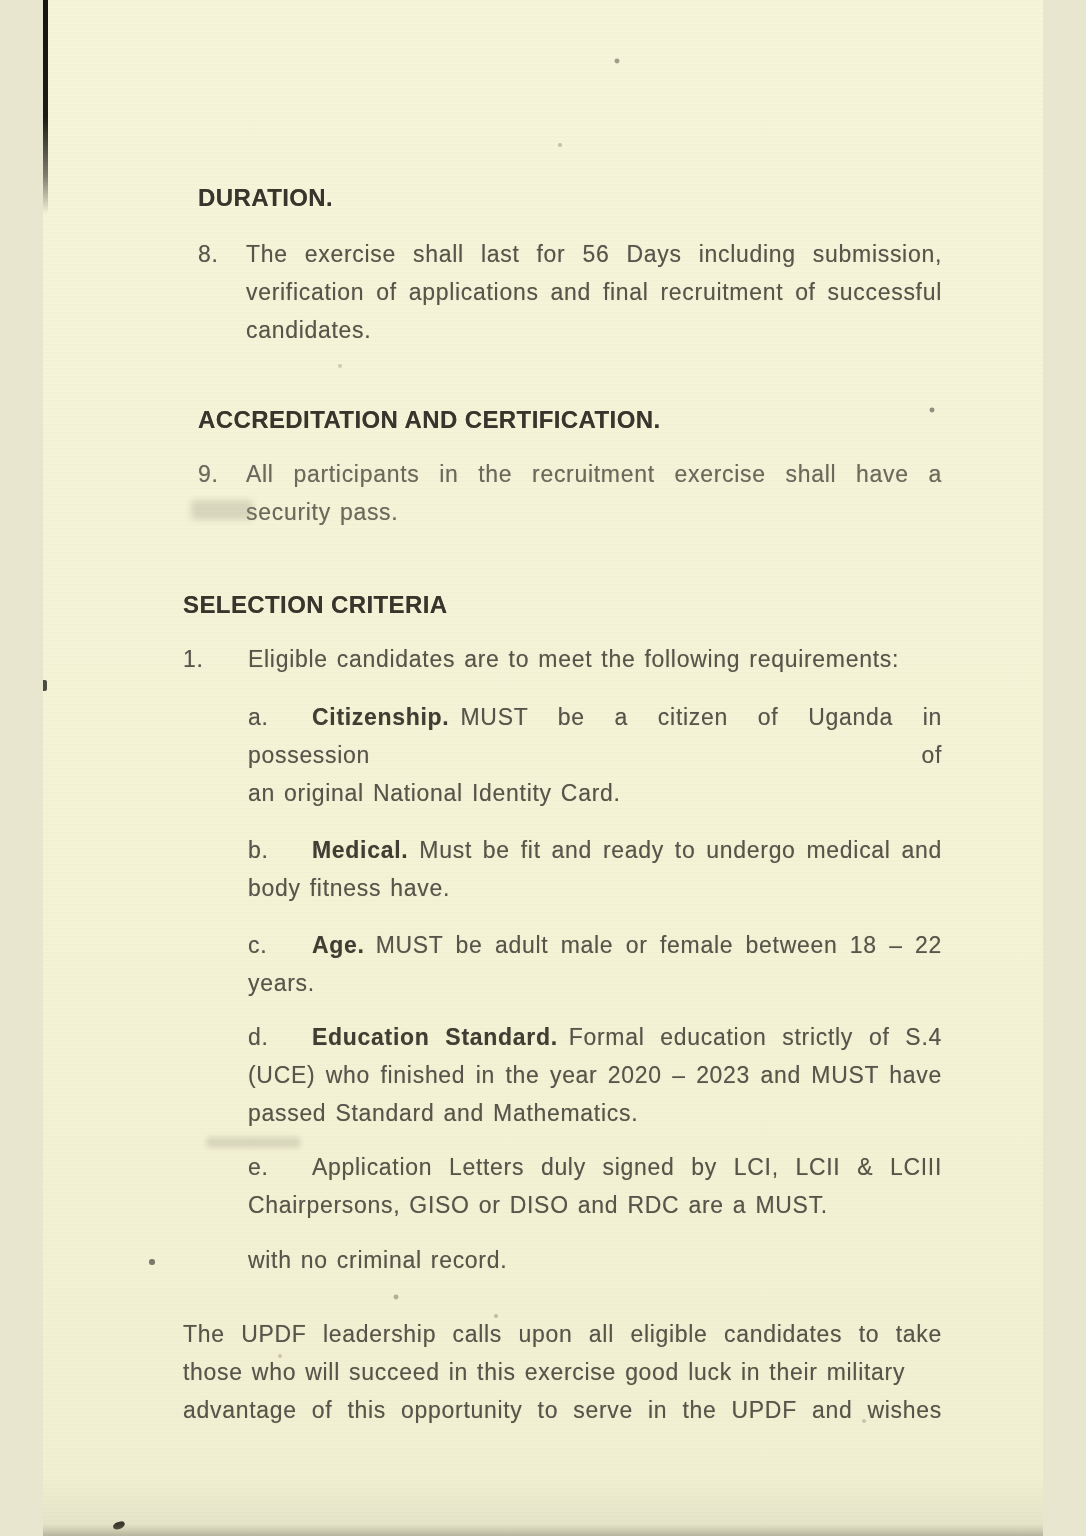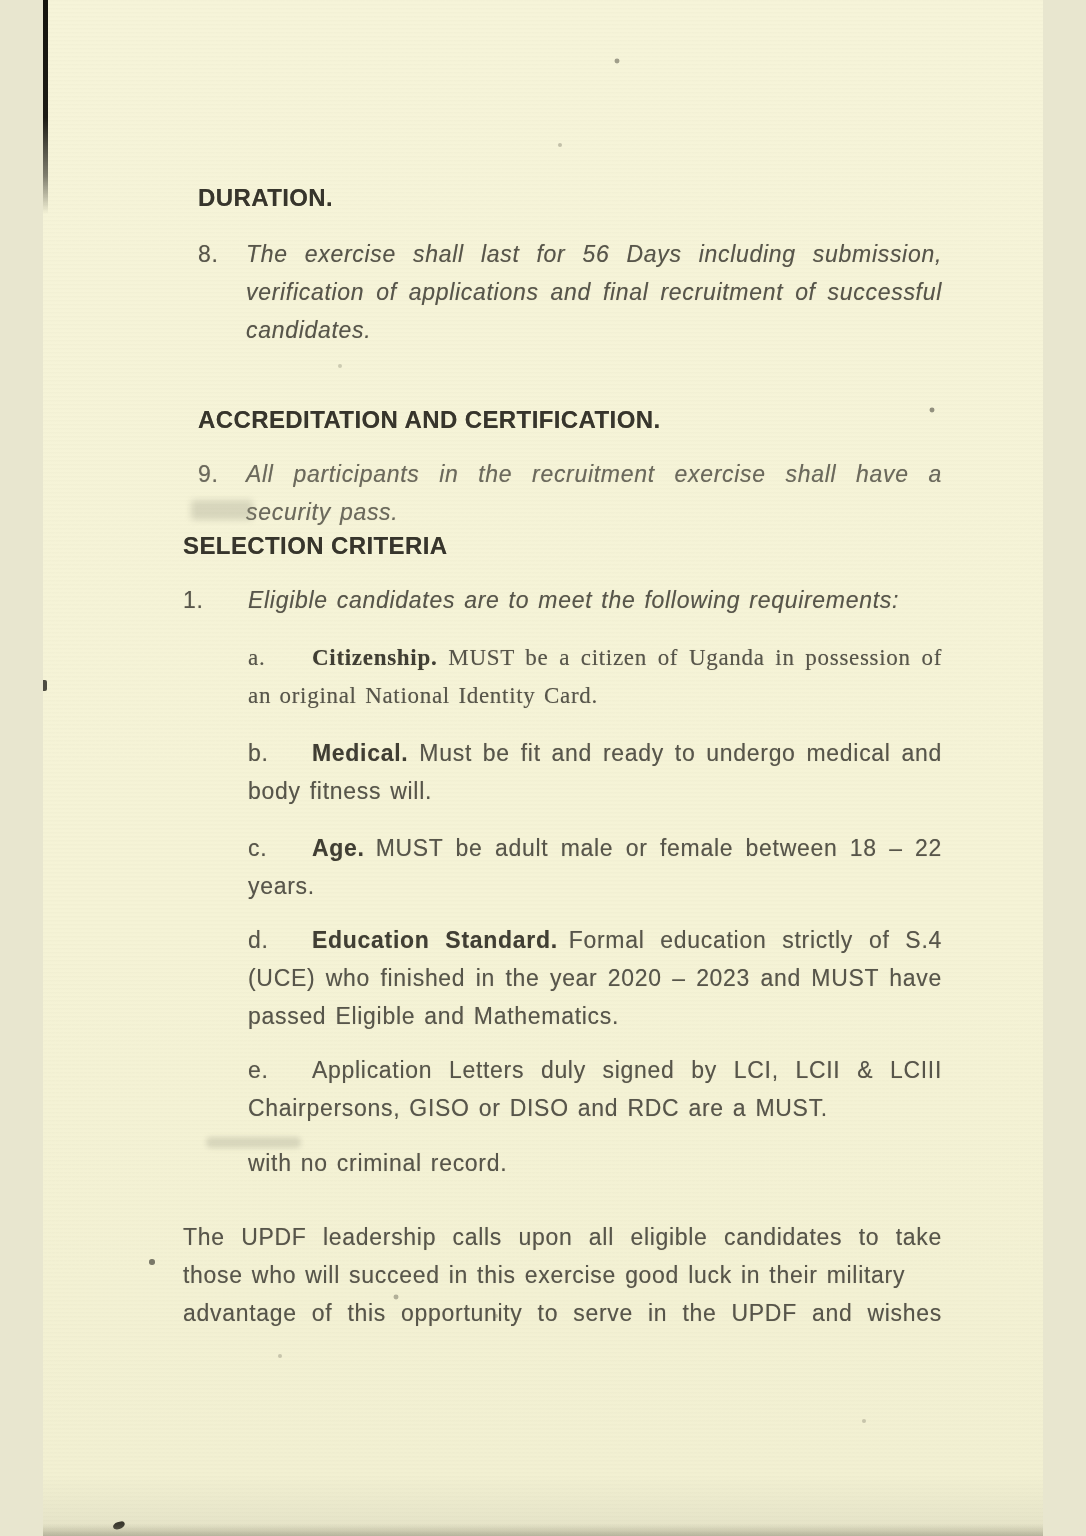--- a/index.html
+++ b/index.html
@@ -46,44 +46,44 @@
     text-shadow: 0 0 0.7px rgba(87,85,74,0.45);
   }
   .jl { text-align: justify; text-align-last: justify; }
   .ll { text-align: right; text-align-last: left; }
 
   
   .item { display: flex; }
   .item.indent { margin-left: 15px; }
   .item .marker { flex: 0 0 48px; }
   .item .marker.wide { flex: 0 0 65px; }
-  .item .body { flex: 1 1 auto; min-width: 0; font-style: italic; }
+  .item .body { flex: 1 1 auto; min-width: 0; }
 
   
   .sub { margin-left: 65px; }
   .sub .smarker {
     display: inline-block;
     width: 64px;
   }
   .lead {
     font-weight: 700;
     color: #403e33;
     margin-right: 11px;
   }
   .lead:empty { margin-right: 0; }
 
   .faded { color: #6b695c; }
 
   
   .mt-item   { margin-top: 22px; }
   .mt-h2     { margin-top: 56px; }
   .mt-i9     { margin-top: 20px; }
-  .mt-h3     { }
+  .mt-h3     { margin-top: 59px; }
   .mt-i1     { margin-top: 20px; }
-  .mt-a      { margin-top: 20px; font-family: Liberation Serif, serif; }
+  .mt-a      { margin-top: 20px; }
   .mt-b      { margin-top: 19px; }
   .mt-c      { margin-top: 19px; }
   .mt-d      { margin-top: 16px; }
   .mt-e      { margin-top: 16px; }
   .mt-f      { margin-top: 17px; }
   .mt-close  { margin-top: 36px; }
 
   
   .edge-sliver {
     position: absolute; left: 0; top: 0; width: 5px; height: 214px;
@@ -171,36 +171,36 @@
     <div class="para-line jl">
       <span class="smarker">a.</span><span class="lead">Citizenship.</span><span>MUST be a citizen of Uganda in possession of</span>
     </div>
     <div class="para-line ll">an original National Identity Card.</div>
   </div>
 
   <div class="sub mt-b">
     <div class="para-line jl">
       <span class="smarker">b.</span><span class="lead">Medical.</span><span>Must be fit and ready to undergo medical and</span>
     </div>
-    <div class="para-line ll">body fitness will.</div>
+    <div class="para-line ll">body fitness have.</div>
   </div>
 
   <div class="sub mt-c">
     <div class="para-line jl">
       <span class="smarker">c.</span><span class="lead">Age.</span><span>MUST be adult male or female between 18 – 22</span>
     </div>
     <div class="para-line ll">years.</div>
   </div>
 
   <div class="sub mt-d">
     <div class="para-line jl">
       <span class="smarker">d.</span><span class="lead">Education Standard.</span><span>Formal education strictly of S.4</span>
     </div>
     <div class="para-line jl">(UCE) who finished in the year 2020 – 2023 and MUST have</div>
-    <div class="para-line ll">passed Eligible and Mathematics.</div>
+    <div class="para-line ll">passed Standard and Mathematics.</div>
   </div>
 
   <div class="sub mt-e">
     <div class="para-line jl">
       <span class="smarker">e.</span><span class="lead"></span><span>Application Letters duly signed by LCI, LCII &amp; LCIII</span>
     </div>
     <div class="para-line ll">Chairpersons, GISO or DISO and RDC are a MUST.</div>
   </div>
 
   <div class="sub mt-f">

